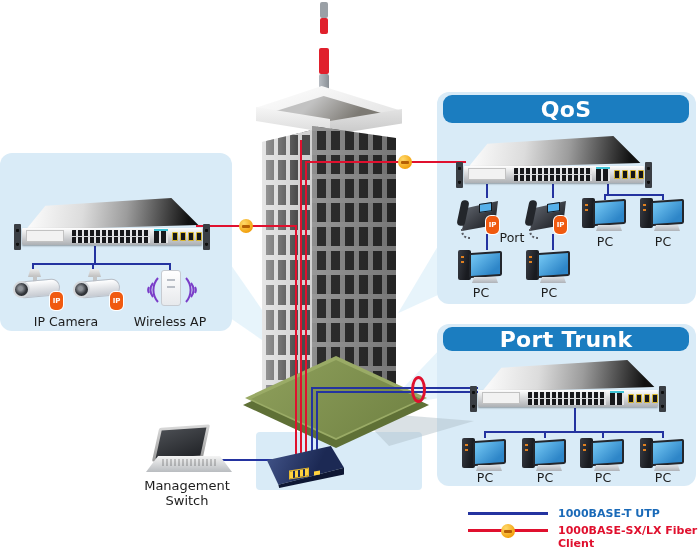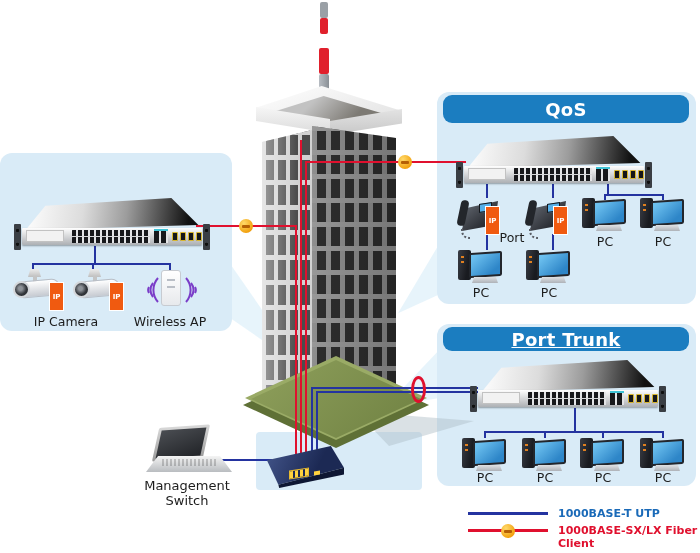--- a/index.html
+++ b/index.html
@@ -7,21 +7,21 @@
     --legend-blue:#1a6ab8; --badge:#f05a10;
   }
   html,body{margin:0;padding:0;background:#fff;}
   #stage{position:relative;width:700px;height:553px;background:#fff;overflow:hidden;
          font-family:"DejaVu Sans",sans-serif;}
   #stage *{box-sizing:border-box;}
 
   
   .panel{position:absolute;background:var(--panel);border-radius:12px;z-index:1;}
   .banner{position:absolute;background:var(--banner);border-radius:9px;z-index:2;
-          color:#fff;font-weight:700;font-size:18px;letter-spacing:.3px;
+          color:#fff;font-weight:700;font-size:22px;letter-spacing:.3px;
           display:flex;align-items:center;justify-content:center;}
   .beam{position:absolute;background:#dff0fa;opacity:.75;z-index:1;}
 
   
   .ln{position:absolute;z-index:5;}
   .ln.f{background:var(--fiber);}
   .ln.u{background:var(--utp);}
   .odot{position:absolute;width:14px;height:14px;border-radius:50%;z-index:7;
         background:radial-gradient(circle at 35% 30%,#ffd96a,#f2a10e 72%,#d97f06);}
   .odot::after{content:"";position:absolute;left:3px;top:6px;width:8px;height:2.5px;
@@ -143,21 +143,21 @@
 
   
   .ap{position:absolute;left:138px;top:268px;width:66px;height:50px;z-index:6;}
   .ap .box{position:absolute;left:23px;top:2px;width:20px;height:36px;border-radius:3px;
            background:linear-gradient(#ffffff,#e7e9ec);border:1px solid #c7cbd1;}
   .ap .box::after{content:"";position:absolute;left:5px;right:5px;top:8px;height:14px;
            background:repeating-linear-gradient(to bottom,#b9bec6 0 2px,transparent 2px 7px);}
   .ap svg{position:absolute;top:7px;}
 
   
-  .ipb{position:absolute;width:13px;height:27px;border-radius:0;background:var(--badge);
+  .ipb{position:absolute;width:13px;height:18px;border-radius:5px;background:var(--badge);
        color:#fff;font:700 7px "DejaVu Sans",sans-serif;display:flex;align-items:center;
        justify-content:center;box-shadow:0 0 0 1px #fff;z-index:7;}
   .txt{position:absolute;text-align:center;font-size:12.5px;color:#1c1c1c;z-index:8;}
   .bigtxt{position:absolute;text-align:center;font-size:15px;color:#1a1a1a;line-height:1.25;z-index:8;}
   .leg-line{position:absolute;height:2.5px;z-index:5;}
   .leg-b{position:absolute;color:var(--legend-blue);font:700 11px "DejaVu Sans",sans-serif;z-index:8;}
   .leg-r{position:absolute;color:var(--fiber);font:700 11px "DejaVu Sans",sans-serif;z-index:8;}
 </style>
 </head>
 <body>
@@ -169,21 +169,21 @@
   <i class="beam" style="left:385px;top:350px;width:53px;height:62px;clip-path:polygon(100% 2%,0 92%,100% 78%);"></i>
 
   <div class="panel" style="left:0;top:153px;width:232px;height:178px;"></div>
 
   <div class="panel" style="left:437px;top:92px;width:259px;height:212px;"></div>
   <div class="banner" style="left:443px;top:95px;width:246px;height:28px;">
       <span>QoS</span>
     </div>
 
   <div class="panel" style="left:437px;top:324px;width:259px;height:162px;"></div>
-  <div class="banner" style="left:443px;top:327px;width:246px;height:24px;text-decoration:underline;">
+  <div class="banner" style="left:443px;top:327px;width:246px;height:24px;">
       <span>Port Trunk</span>
     </div>
 
   <div class="panel" style="left:256px;top:432px;width:166px;height:58px;border-radius:4px;"></div>
 
   <i class="ant-seg" style="left:320px;top:2px;width:8px;height:16px;background:#9aa0a6;"></i>
   <i class="ant-seg" style="left:320px;top:18px;width:8px;height:16px;background:#e0202c;"></i>
   <i class="ant-seg" style="left:319px;top:48px;width:10px;height:26px;background:#e0202c;"></i>
   <i class="ant-seg" style="left:319px;top:74px;width:10px;height:64px;background:linear-gradient(to right,#b7bcc2,#8a9096);"></i>
   <div class="cap-top"></div>

